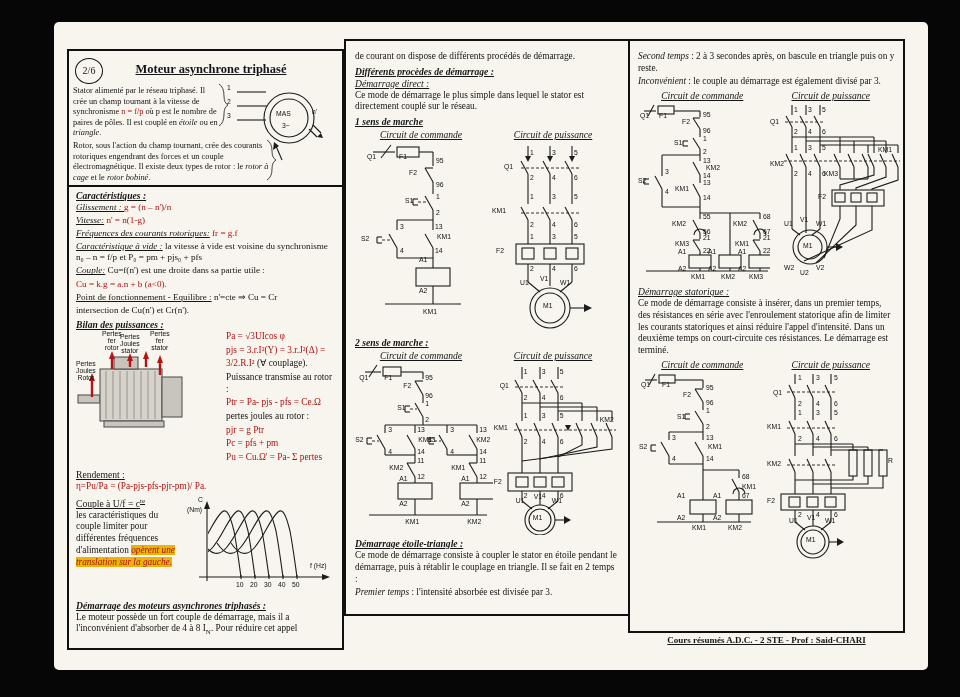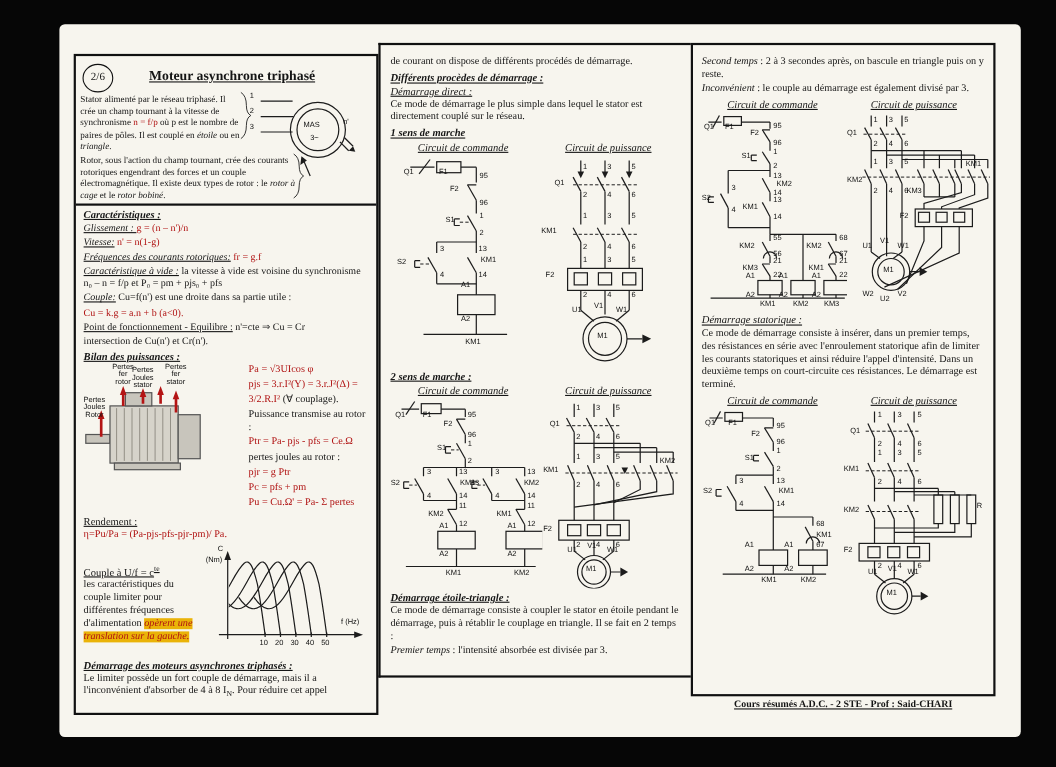--- a/index.html
+++ b/index.html
@@ -167,21 +167,21 @@
       </div>
     </div>
 
     <div class="sec">
       <div class="head hu">Rendement :</div>
       <p class="body"><span class="r b">η=Pu/Pa = (Pa-pjs-pfs-pjr-pm)/ Pa.</span></p>
     </div>
 
     <div class="sec couplerow" style="margin-top:4px">
       <div class="coupletext">
-        <div class="head" style="margin-top:16px"><span class="u">Couple à U/f = c</span><span class="u sup">te</span></div>
+        <div class="head" style="margin-top:0"><span class="u">Couple à U/f = c</span><span class="u sup">te</span></div>
         <p class="body"><span>les caractéristiques du couple limiter pour différentes fréquences d'alimentation </span><span class="r i h">opèrent une translation sur la gauche.</span></p>
       </div>
       <div class="couplegraph diag">
         <svg width="148" height="100">
           <defs>
             <path id="cshape" d="M-66,46 C-58,58 -50,60 -42,50 C-32,38 -27,22 -19,15 C-14,11 -11,18 -7,34 C-4,50 -2,66 0,80"></path>
             <clipPath id="gclip">
                 <rect x="21" y="4" width="122" height="78"></rect>
               </clipPath>
           </defs>
@@ -208,21 +208,21 @@
           <span class="lbl" style="left: 49px; top: 85px;">10</span>
           <span class="lbl" style="left: 63px; top: 85px;">20</span>
           <span class="lbl" style="left: 77px; top: 85px;">30</span>
           <span class="lbl" style="left: 91px; top: 85px;">40</span>
           <span class="lbl" style="left: 105px; top: 85px;">50</span>
         </div>
     </div>
 
     <div class="sec">
       <div class="head hbiu">Démarrage des moteurs asynchrones triphasés :</div>
-      <p class="body"><span>Le limiter possède un fort couple de démarrage, mais il a l'inconvénient d'absorber de </span><span class="b">4 à 8 I</span><span class="b sub">N</span><span>. Pour réduire cet appel</span></p>
+      <p class="body"><span>Le moteur possède un fort couple de démarrage, mais il a l'inconvénient d'absorber de </span><span class="b">4 à 8 I</span><span class="b sub">N</span><span>. Pour réduire cet appel</span></p>
     </div>
   </div>
 
   <div class="col col-mid">
     <p class="body mt6">de courant on dispose de différents procédés de démarrage.</p>
     <div class="head hbiu">Différents procèdes de démarrage :</div>
     <div class="head hiu" style="margin-top:0">Démarrage direct :</div>
     <p class="body">Ce mode de démarrage le plus simple dans lequel le stator est directement couplé sur le réseau.</p>
     <div class="head hbiu">1 sens de marche</div>
 

